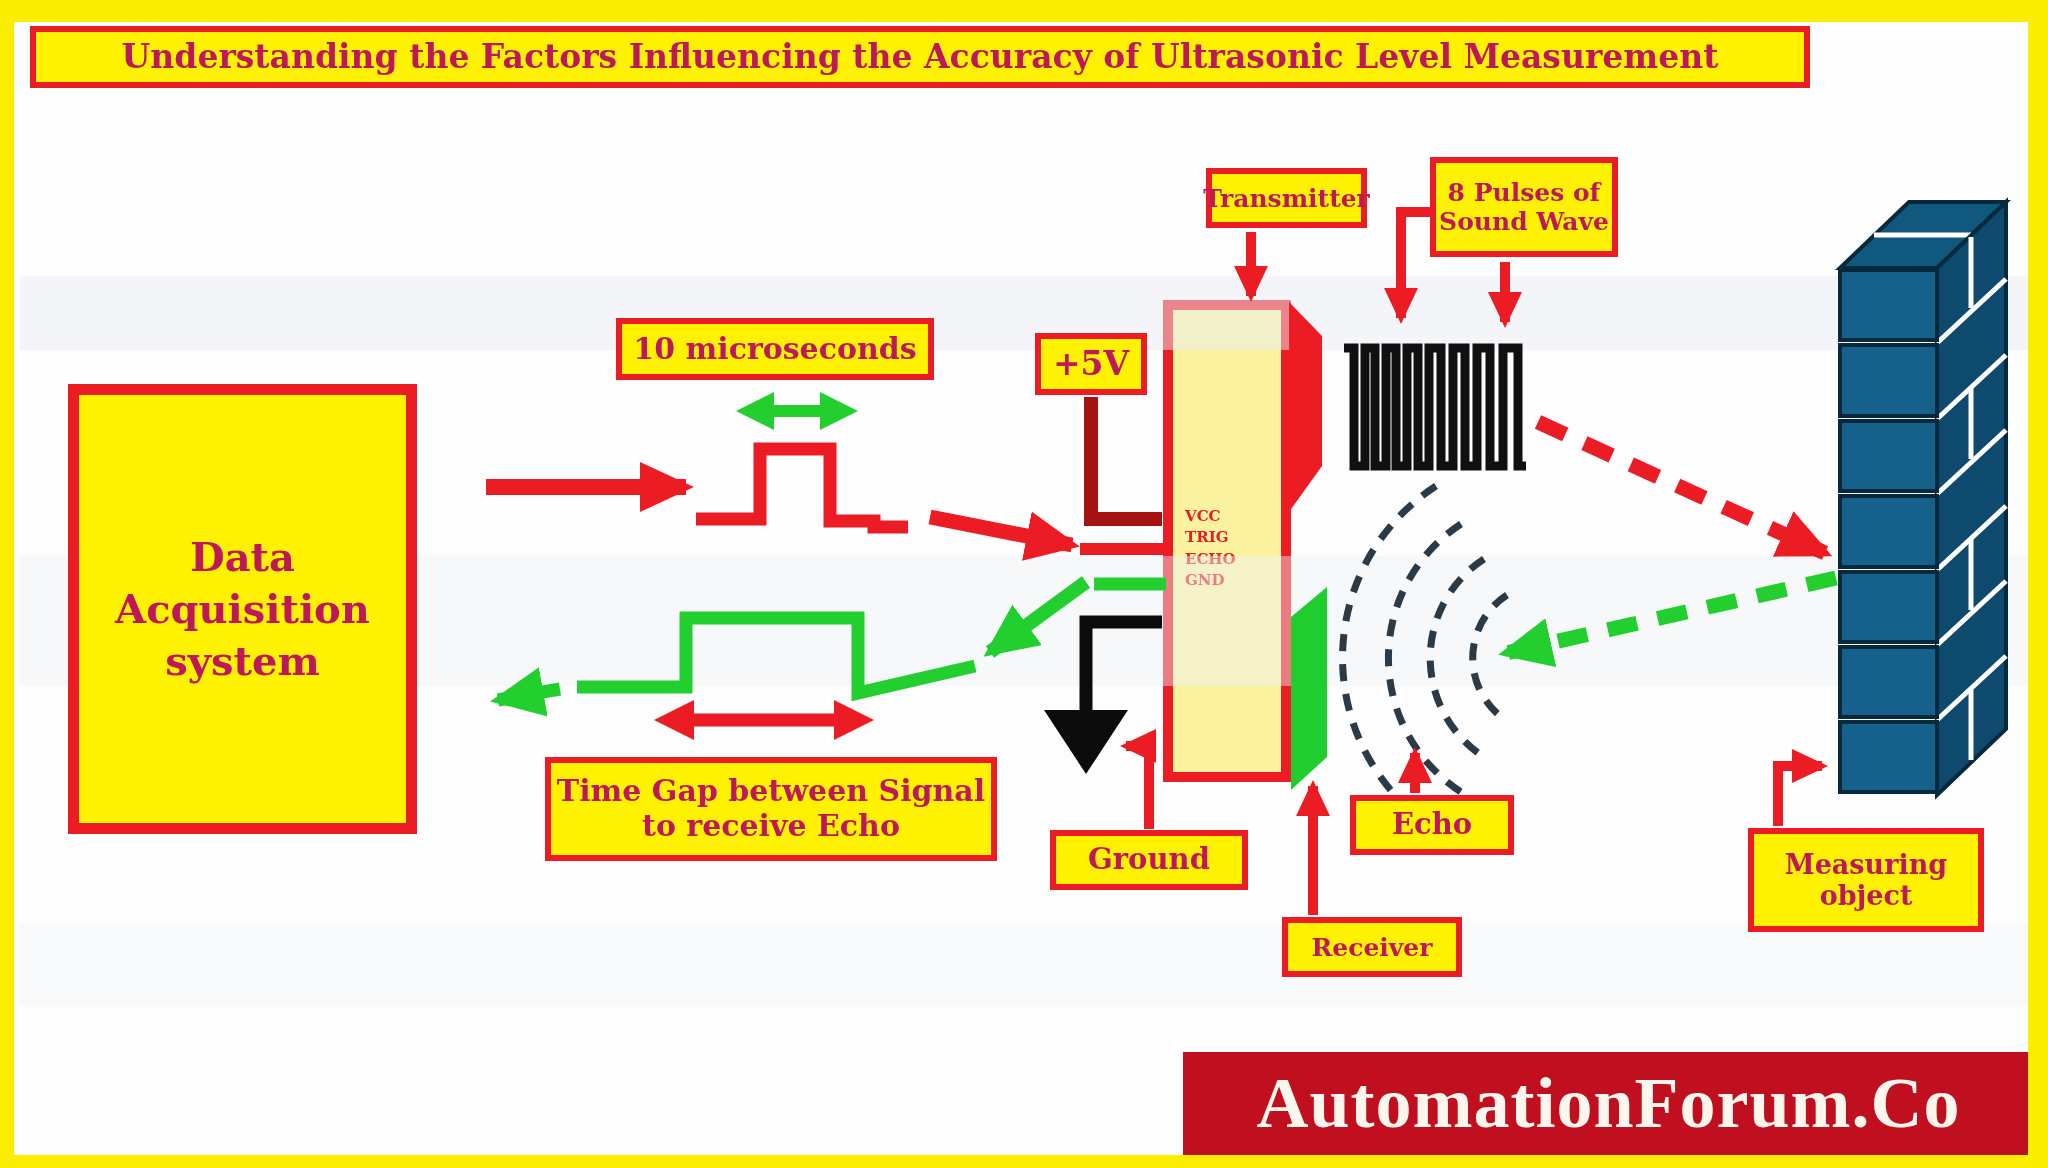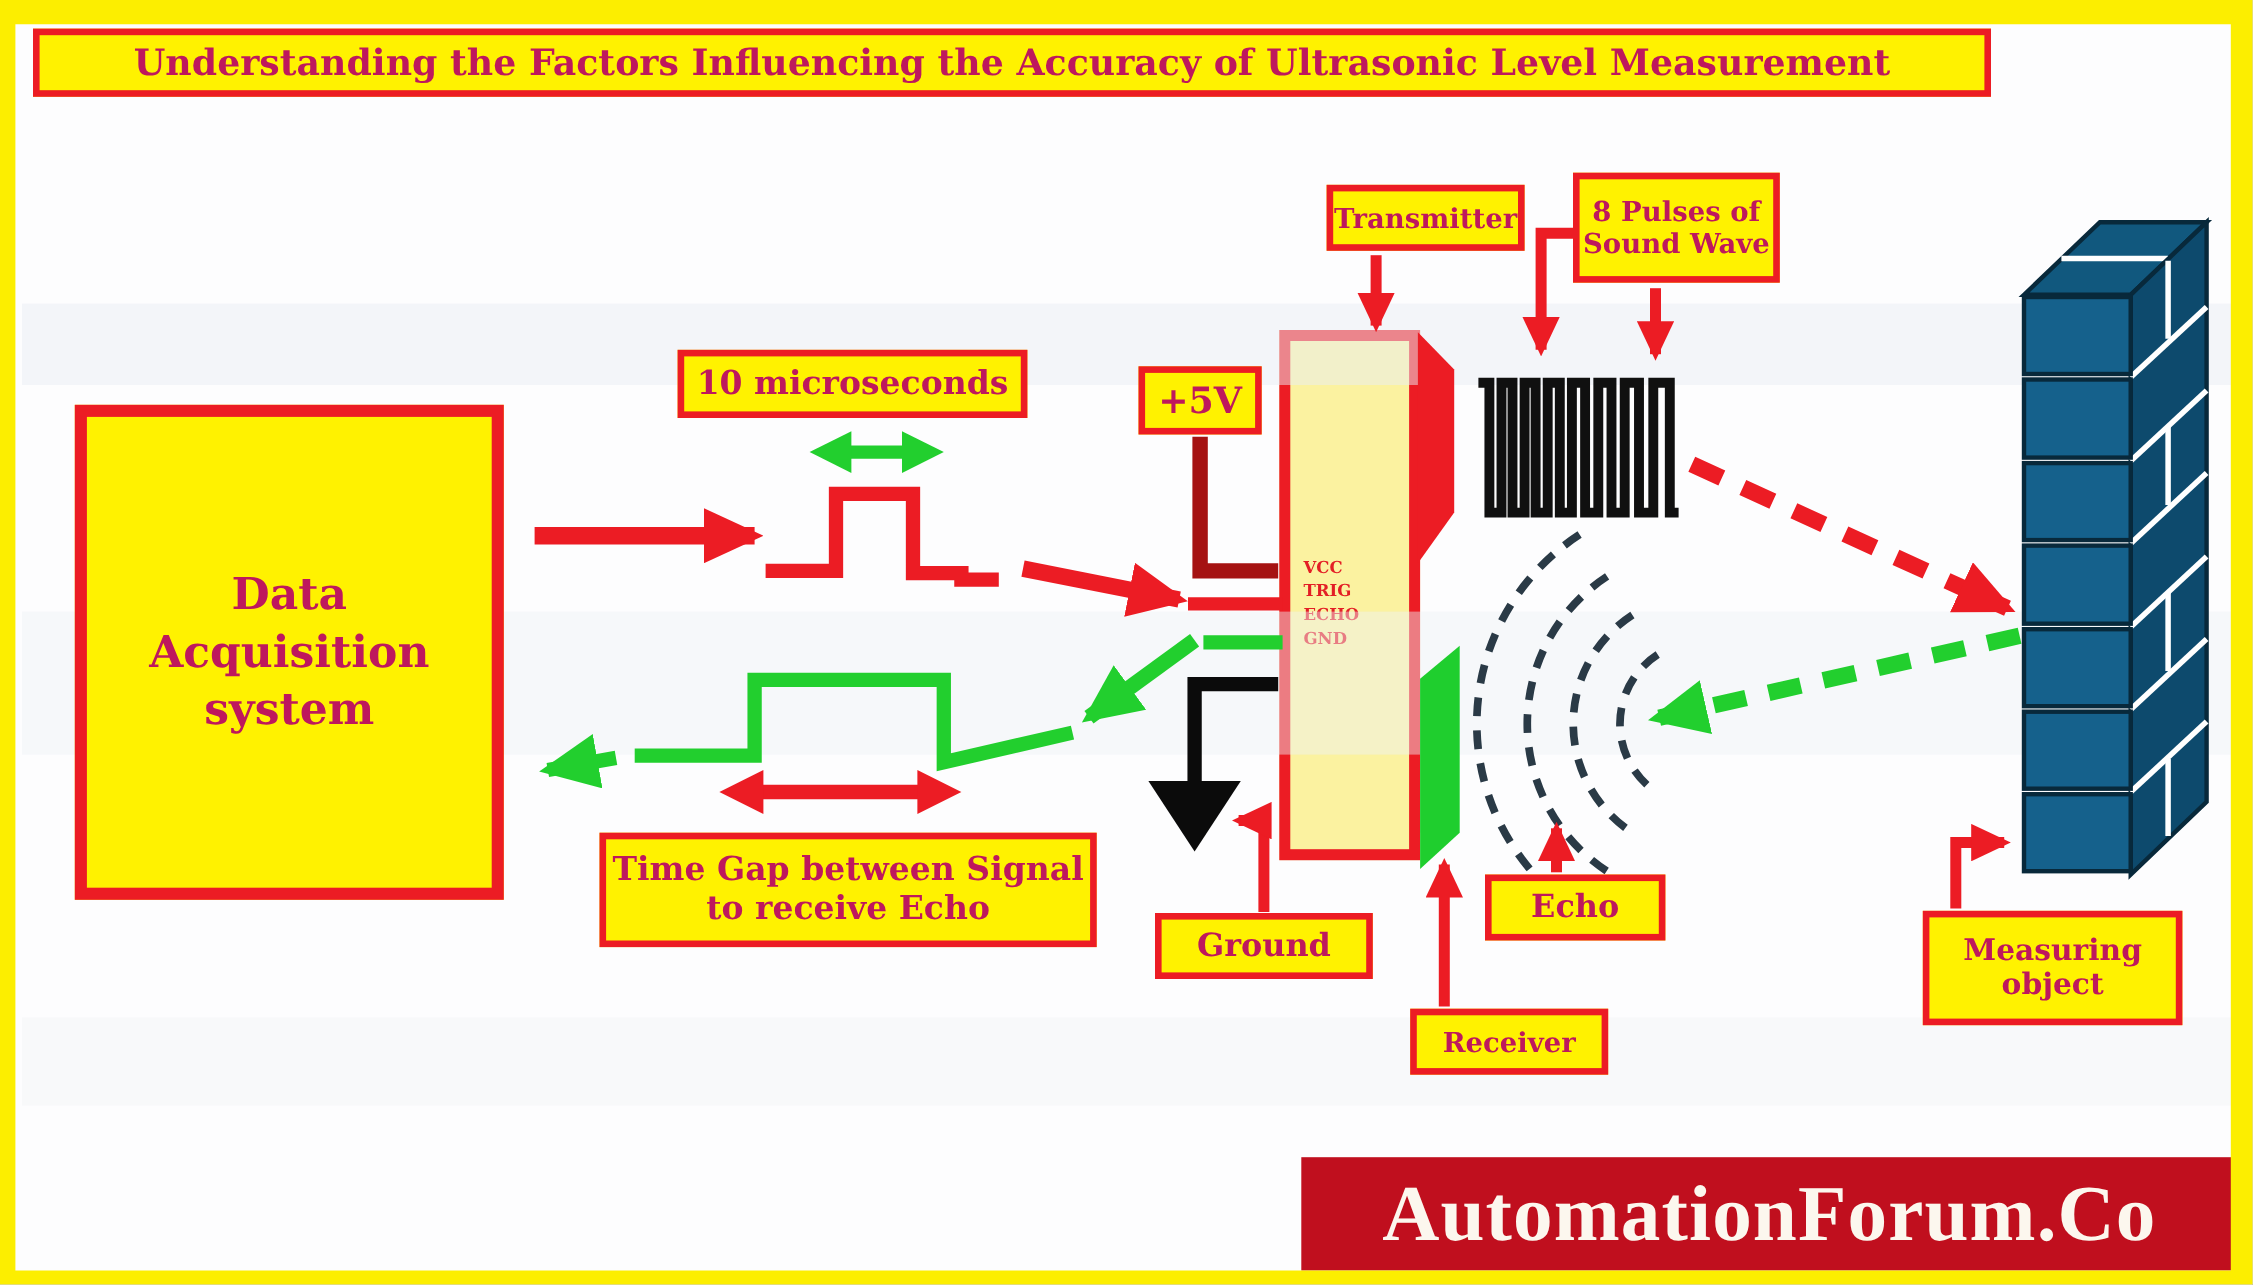--- a/index.html
+++ b/index.html
@@ -144,27 +144,27 @@
       <rect x="1840" y="421" width="97" height="70" fill="#15618C"></rect>
       <rect x="1840" y="496" width="97" height="71" fill="#15618C"></rect>
       <rect x="1840" y="572" width="97" height="70" fill="#15618C"></rect>
       <rect x="1840" y="647" width="97" height="70" fill="#15618C"></rect>
       <rect x="1840" y="722" width="97" height="70" fill="#15618C"></rect>
     </g>
   </svg>
 
   <div class="label" style="left:30px;top:26px;width:1780px;height:62px;font-size:33px;">Understanding the Factors Influencing the Accuracy of Ultrasonic Level Measurement</div>
 
-  <div class="label" style="left:68px;top:368px;width:390px;height:450px;border-width:11px;font-size:40px;line-height:1.3;">Data Acquisition system</div>
+  <div class="label" style="left:68px;top:384px;width:349px;height:450px;border-width:11px;font-size:40px;line-height:1.3;">Data Acquisition system</div>
 
   <div class="label" style="left:616px;top:318px;width:318px;height:62px;font-size:30px;">10 microseconds</div>
 
   <div class="label" style="left:1035px;top:333px;width:112px;height:62px;font-size:33px;">+5V</div>
 
-  <div class="label" style="left:1206px;top:168px;width:180px;height:60px;font-size:25px;">Transmitter</div>
+  <div class="label" style="left:1206px;top:168px;width:161px;height:60px;font-size:25px;">Transmitter</div>
 
   <div class="label" style="left:1430px;top:157px;width:188px;height:100px;font-size:25px;">8 Pulses of Sound Wave</div>
 
   <div class="label" style="left:1050px;top:830px;width:198px;height:60px;font-size:29px;">Ground</div>
 
   <div class="label" style="left:545px;top:757px;width:452px;height:104px;font-size:30px;">Time Gap between Signal to receive Echo</div>
 
   <div class="label" style="left:1350px;top:795px;width:164px;height:60px;font-size:29px;">Echo</div>
 
   <div class="label" style="left:1282px;top:917px;width:180px;height:60px;font-size:25px;">Receiver</div>

